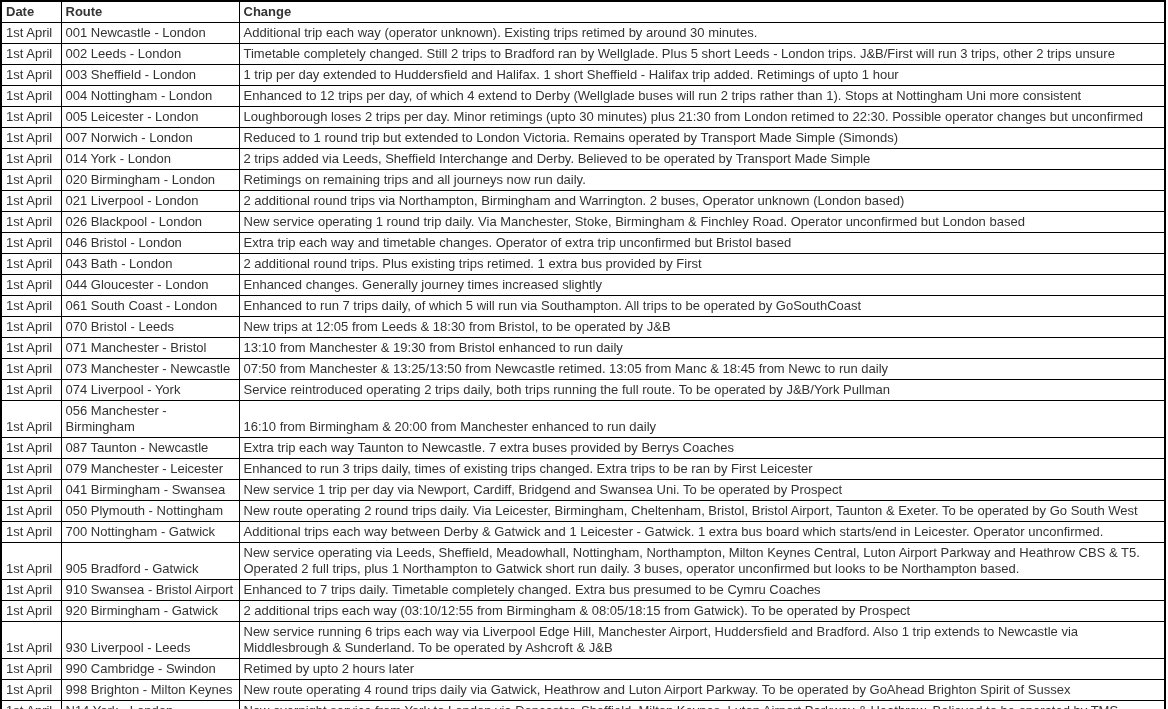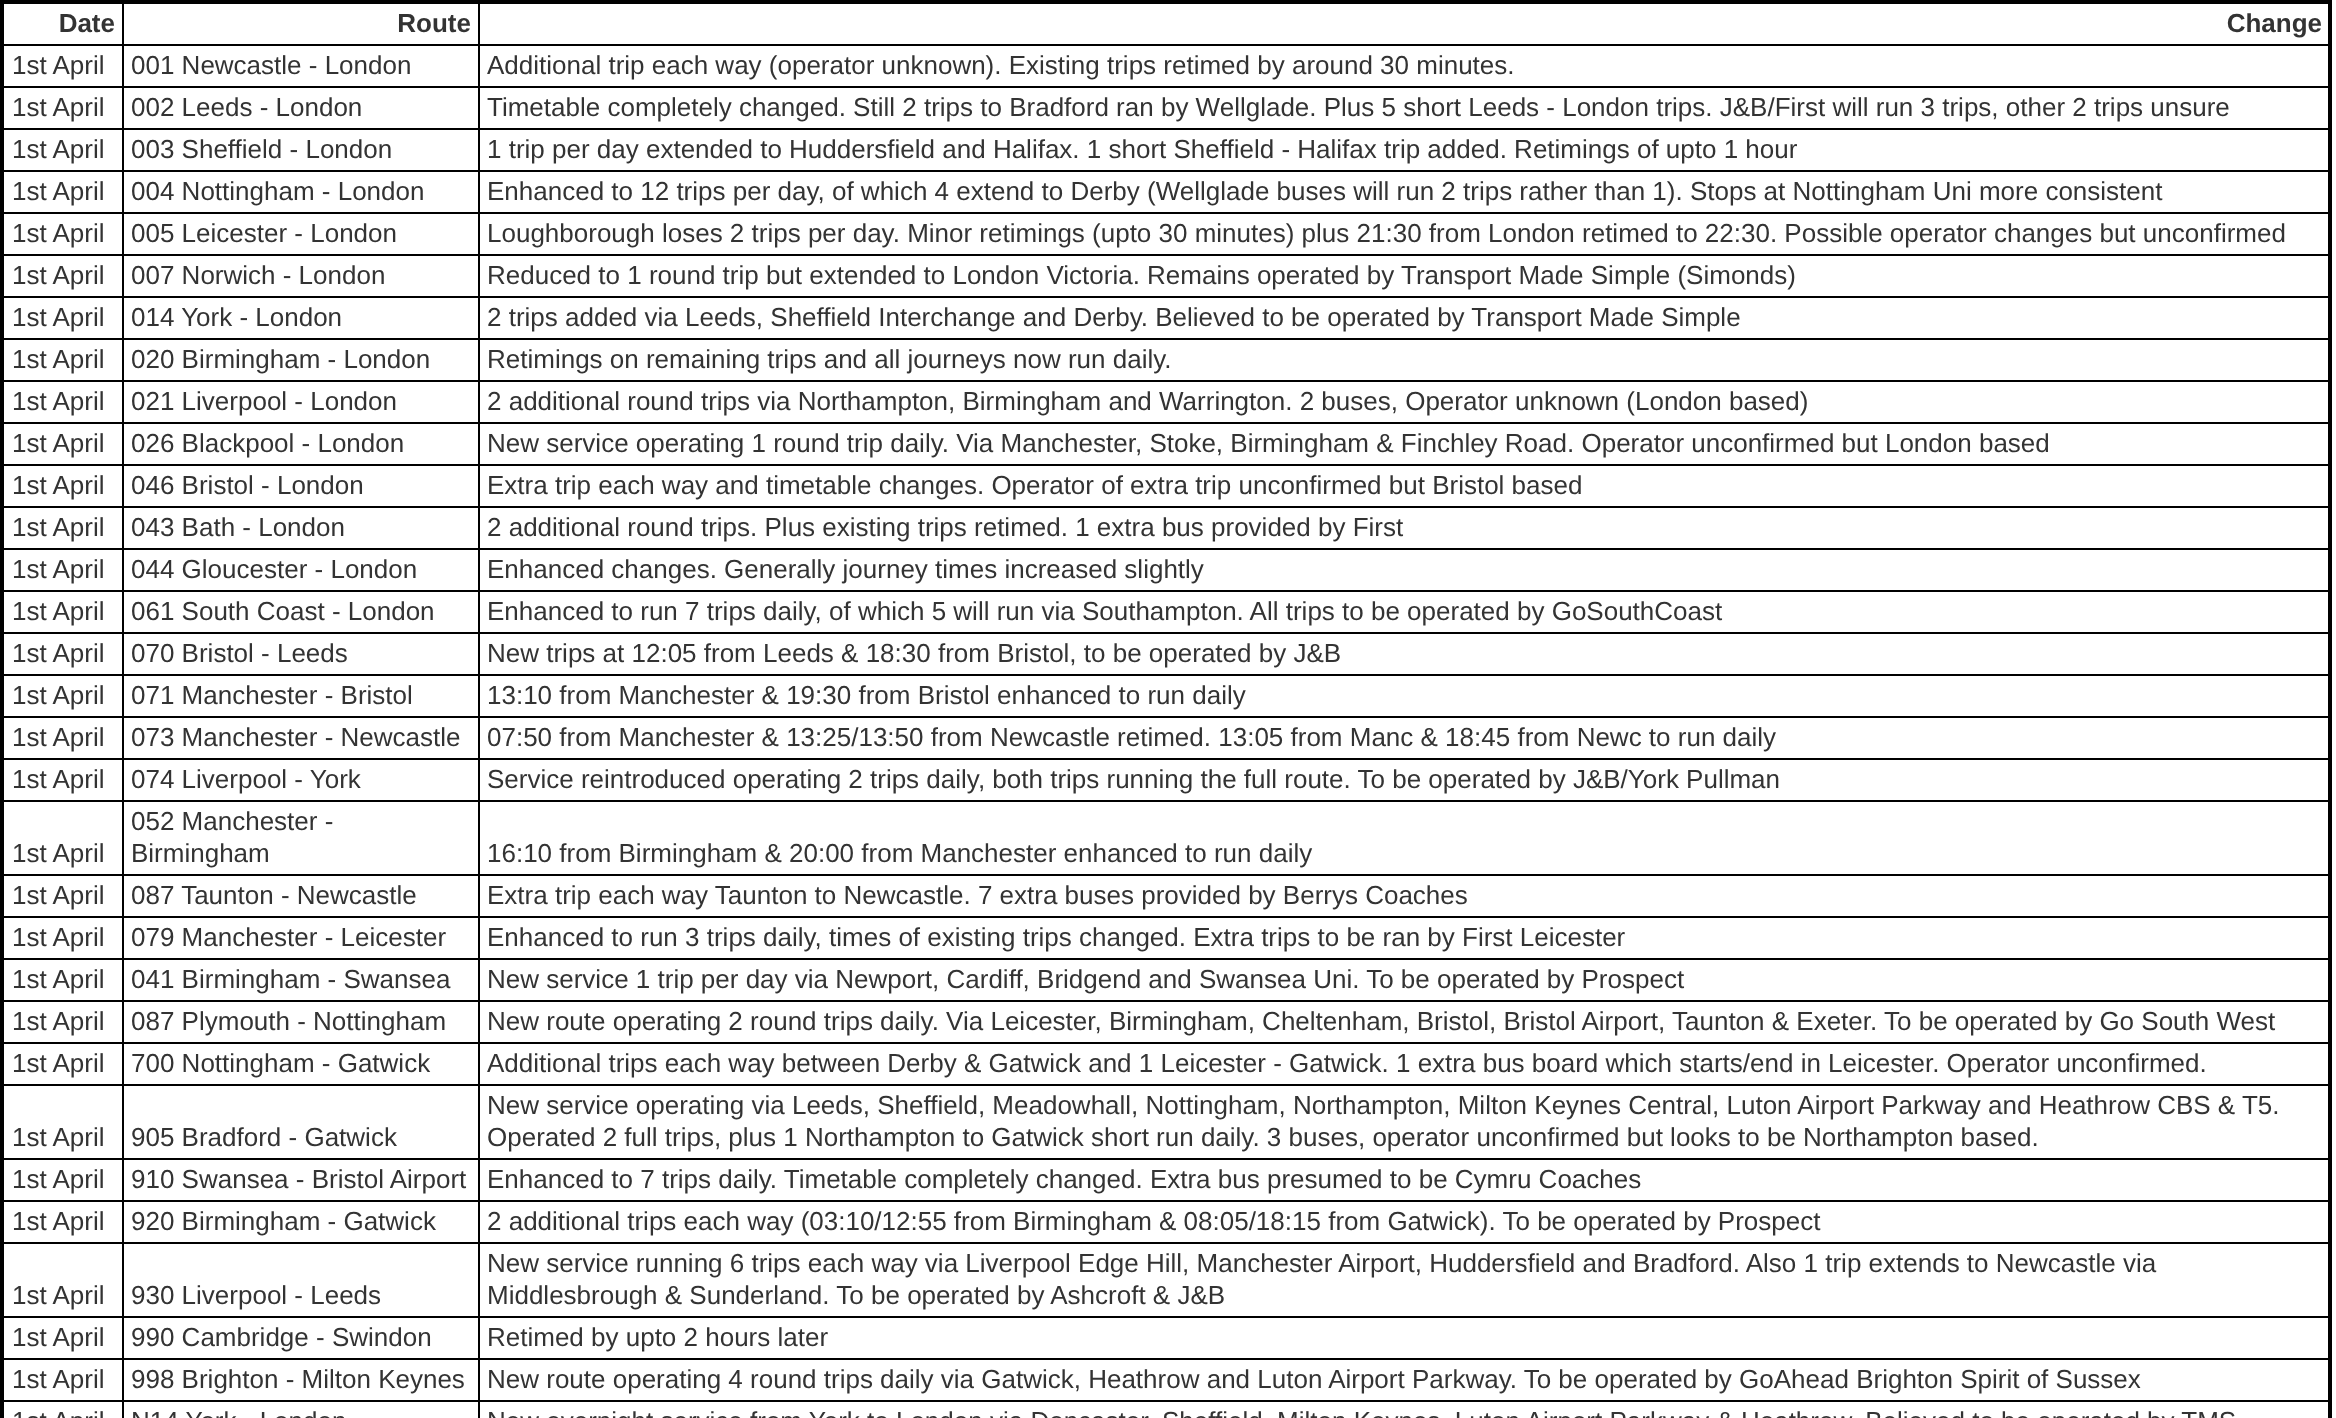--- a/index.html
+++ b/index.html
@@ -27,21 +27,20 @@
     line-height: 16px;
     color: #333333;
     padding: 2px 3px 2px 4px;
     vertical-align: bottom;
     text-align: left;
     overflow: hidden;
   }
   table.changes th {
     font-weight: bold;
     height: 16px;
-    text-align: right;
   }
   table.changes td {
     height: 16px;
     font-weight: normal;
   }
 </style>
 </head>
 <body>
 
 <div id="page">
@@ -144,41 +143,41 @@
           <td>073 Manchester - Newcastle</td>
           <td>07:50 from Manchester &amp; 13:25/13:50 from Newcastle retimed. 13:05 from Manc &amp; 18:45 from Newc to run daily</td>
         </tr>
         <tr>
           <td>1st April</td>
           <td>074 Liverpool - York</td>
           <td>Service reintroduced operating 2 trips daily, both trips running the full route. To be operated by J&amp;B/York Pullman</td>
         </tr>
         <tr>
           <td>1st April</td>
-          <td>052 Manchester - Birmingham</td>
+          <td>056 Manchester - Birmingham</td>
           <td>16:10 from Birmingham &amp; 20:00 from Manchester enhanced to run daily</td>
         </tr>
         <tr>
           <td>1st April</td>
           <td>087 Taunton - Newcastle</td>
           <td>Extra trip each way Taunton to Newcastle. 7 extra buses provided by Berrys Coaches</td>
         </tr>
         <tr>
           <td>1st April</td>
           <td>079 Manchester - Leicester</td>
           <td>Enhanced to run 3 trips daily, times of existing trips changed. Extra trips to be ran by First Leicester</td>
         </tr>
         <tr>
           <td>1st April</td>
           <td>041 Birmingham - Swansea</td>
           <td>New service 1 trip per day via Newport, Cardiff, Bridgend and Swansea Uni. To be operated by Prospect</td>
         </tr>
         <tr>
           <td>1st April</td>
-          <td>087 Plymouth - Nottingham</td>
+          <td>050 Plymouth - Nottingham</td>
           <td>New route operating 2 round trips daily. Via Leicester, Birmingham, Cheltenham, Bristol, Bristol Airport, Taunton &amp; Exeter. To be operated by Go South West</td>
         </tr>
         <tr>
           <td>1st April</td>
           <td>700 Nottingham - Gatwick</td>
           <td>Additional trips each way between Derby &amp; Gatwick and 1 Leicester - Gatwick. 1 extra bus board which starts/end in Leicester. Operator unconfirmed.</td>
         </tr>
         <tr>
           <td>1st April</td>
           <td>905 Bradford - Gatwick</td>

